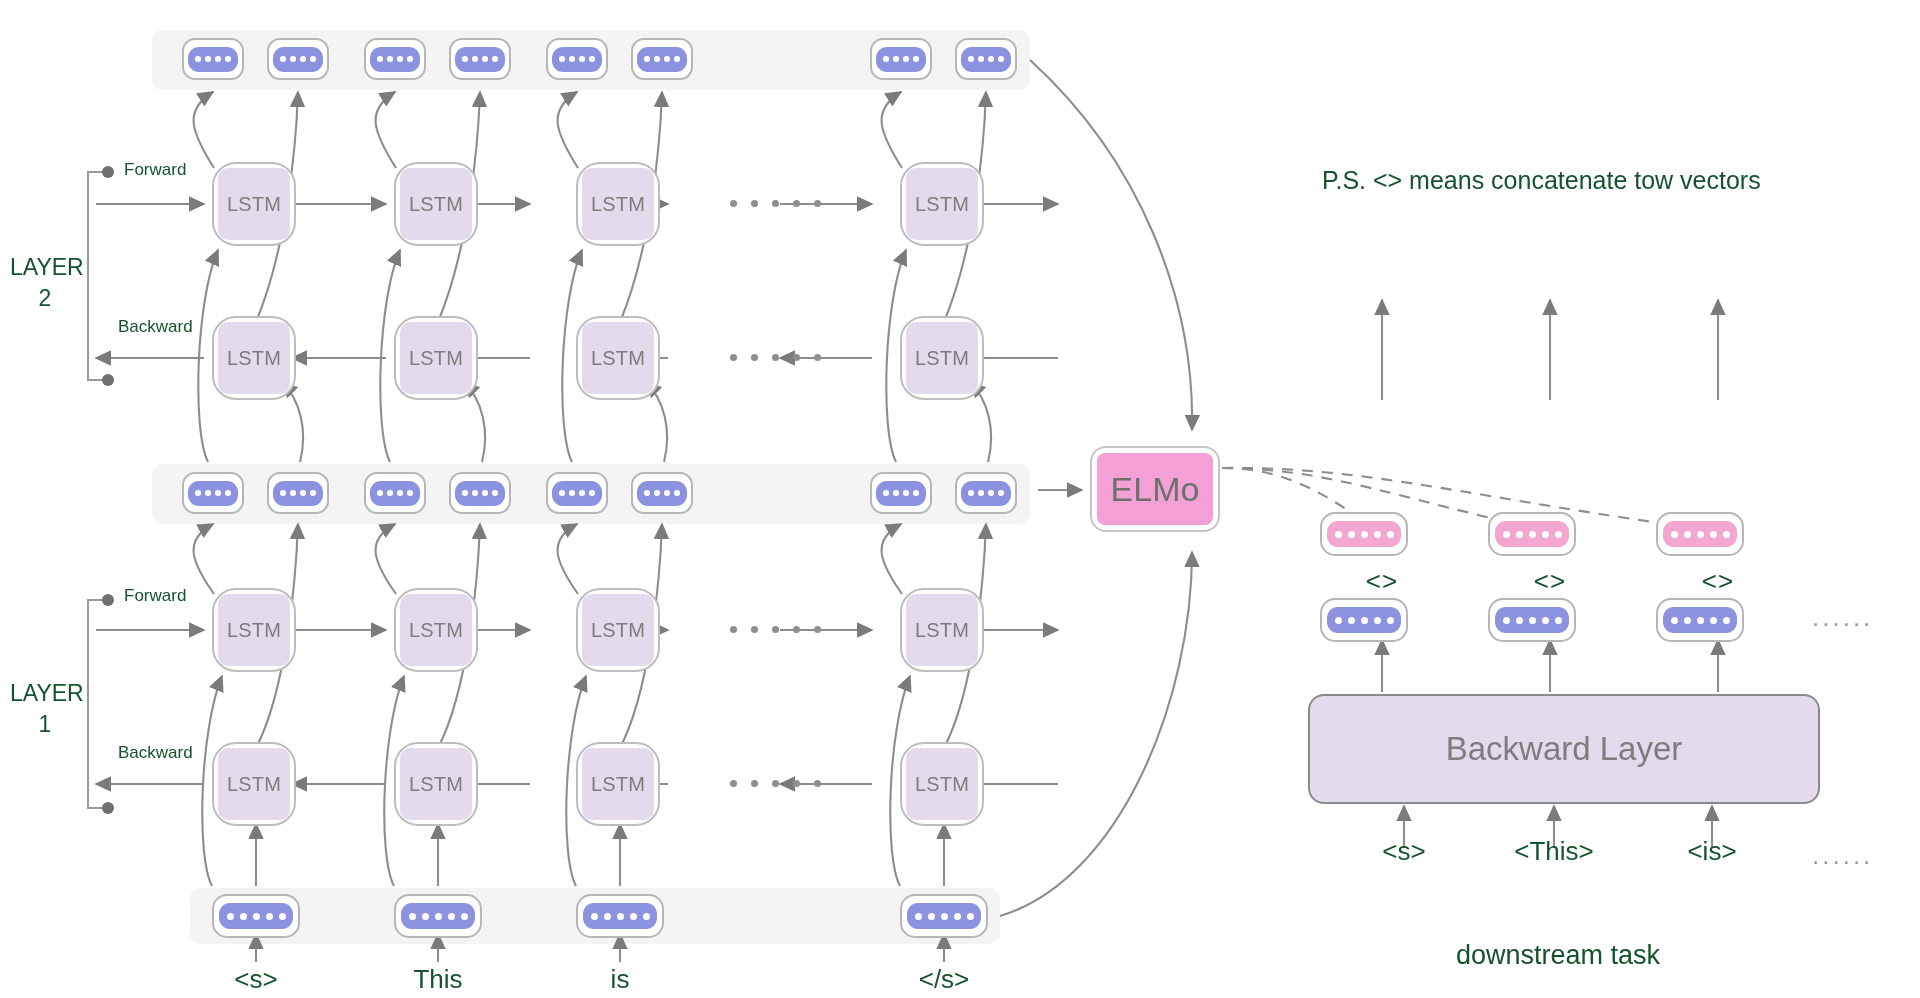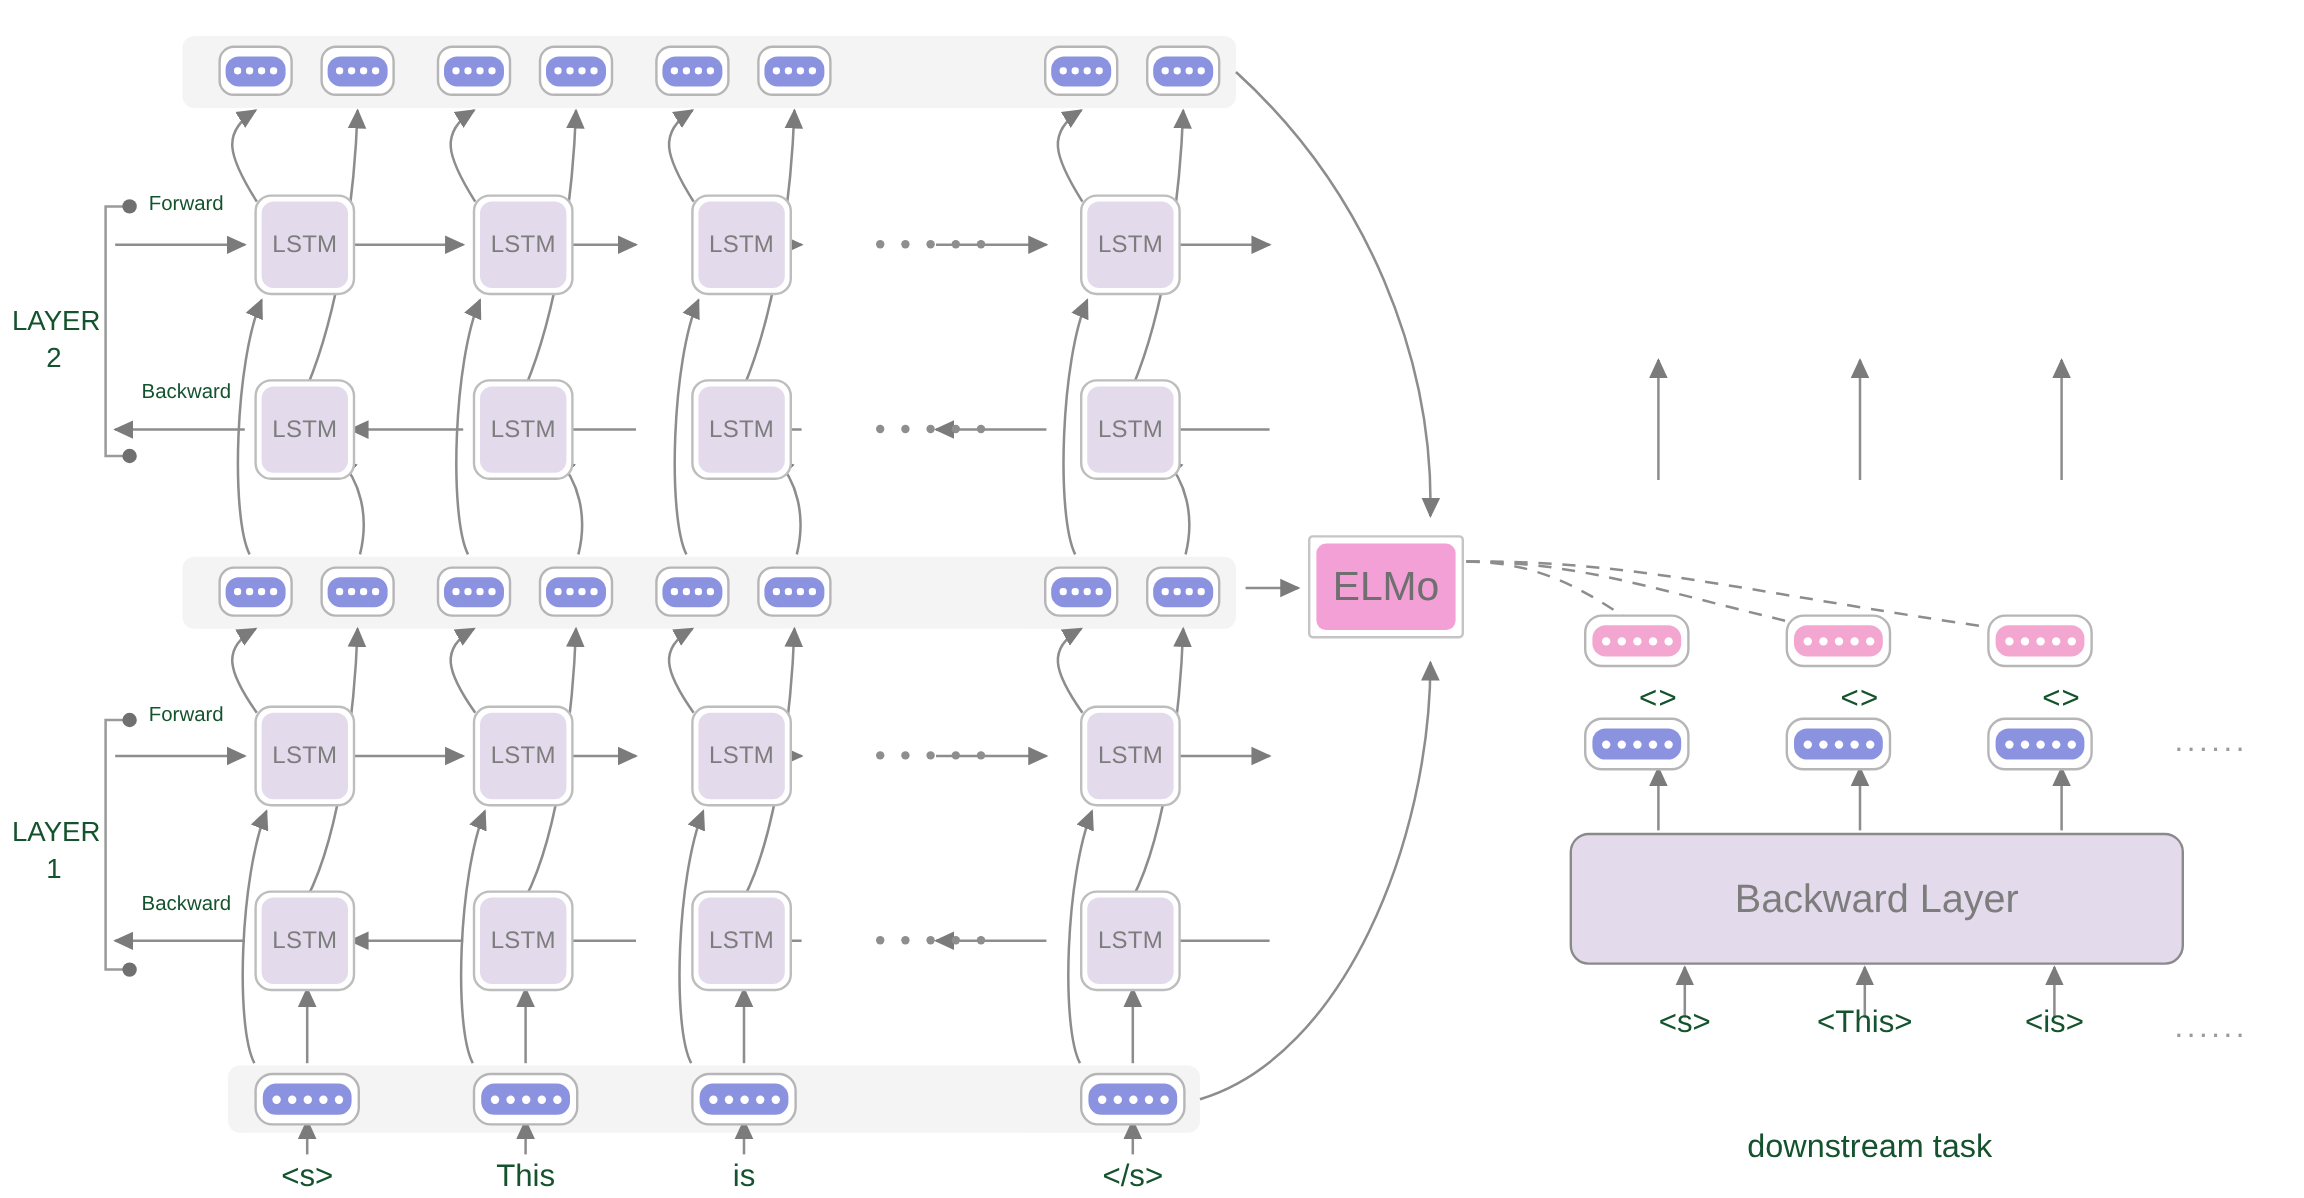--- a/index.html
+++ b/index.html
@@ -21,30 +21,30 @@
   .pill.sm{width:62px;height:42px;border-radius:13px;}
   .pill.sm .core{width:50px;height:25px;gap:4.5px;}
   .pill.sm .core i{width:5.5px;height:5.5px;}
 
   
   .pill.wd{width:88px;height:44px;border-radius:15px;}
   .pill.wd .core{width:74px;height:26px;gap:6px;}
   .pill.wd .core i{width:7px;height:7px;}
 
   .lstm{position:absolute;box-sizing:border-box;width:84px;height:84px;border:2.5px solid #bdbdbd;
-        background:#fff;border-radius:14px;display:flex;align-items:center;justify-content:center;padding:4px;}
+        background:#fff;border-radius:24px;display:flex;align-items:center;justify-content:center;padding:4px;}
   .lstm span{display:flex;align-items:center;justify-content:center;width:100%;height:100%;
         background:#e3daec;border-radius:10px;color:#7d7d7d;font-size:20px;letter-spacing:.2px;}
 
   .bigbox{position:absolute;box-sizing:border-box;background:#e3daec;border:2.5px solid #8a8a8a;
         border-radius:16px;display:flex;align-items:center;justify-content:center;
         color:#7d7d7d;font-size:33px;}
 
   .elmo{position:absolute;box-sizing:border-box;width:130px;height:86px;border:2.5px solid #c5c5c5;
-        background:#fff;border-radius:4px;display:flex;align-items:center;justify-content:center;padding:5px;}
+        background:#fff;border-radius:16px;display:flex;align-items:center;justify-content:center;padding:5px;}
   .elmo span{display:flex;align-items:center;justify-content:center;width:100%;height:100%;
         background:#f2a0d6;border-radius:8px;color:#6f6f6f;font-size:34px;}
 
   .lbl{position:absolute;color:#14532d;white-space:nowrap;}
   .lbl.tiny{font-size:17px;}
   .lbl.layer{font-size:23px;text-align:center;line-height:1.35;}
   .lbl.tok{font-size:26px;}
   .lbl.note{font-size:25px;}
   .lbl.big{font-size:27px;}
   .lbl.conc{font-size:26px;letter-spacing:1px;}
@@ -441,20 +441,21 @@
 
   <div class="lbl tok" style="left:226px;top:964px;width:60px;text-align:center;">&lt;s&gt;</div>
   <div class="lbl tok" style="left:402px;top:964px;width:72px;text-align:center;">This</div>
   <div class="lbl tok" style="left:592px;top:964px;width:56px;text-align:center;">is</div>
   <div class="lbl tok" style="left:908px;top:964px;width:72px;text-align:center;">&lt;/s&gt;</div>
 
   <div class="elmo" style="left:1090px;top:446px;">
     <span>ELMo</span>
   </div>
 
+  <div class="lbl note" style="left:1322px;top:166px;">P.S. &lt;&gt; means concatenate tow vectors</div>
 
 
   <div class="pill wd pink" style="left:1320px;top:512px;">
       <div class="core">
         <i></i>
         <i></i>
         <i></i>
         <i></i>
         <i></i>
       </div>

